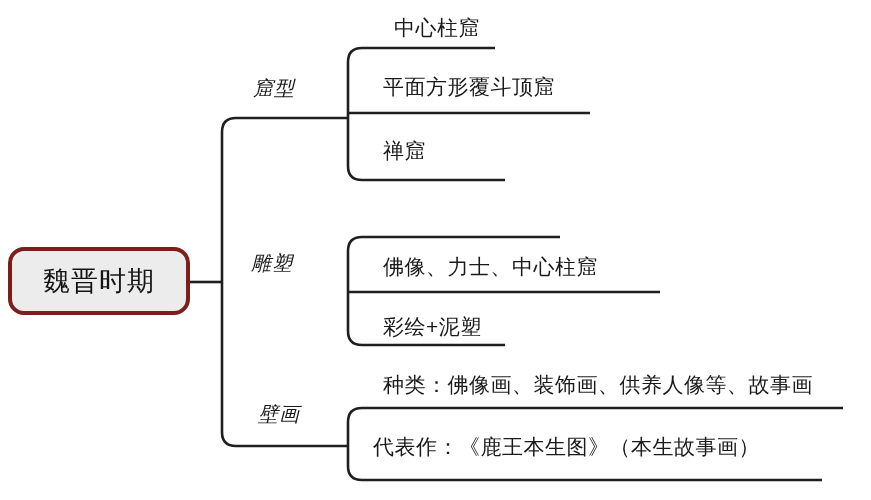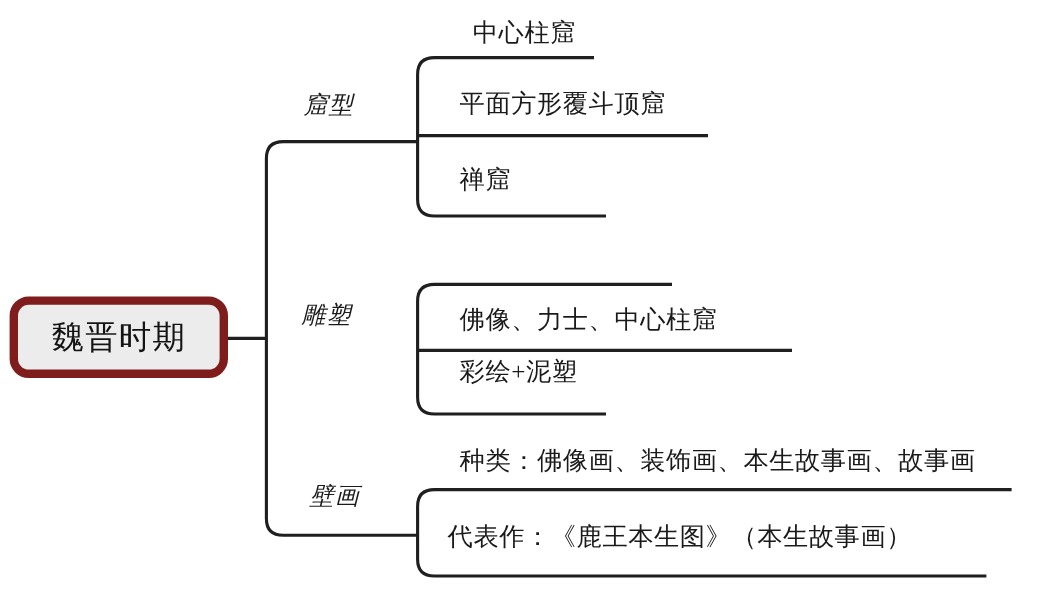--- a/index.html
+++ b/index.html
@@ -33,21 +33,21 @@
   }
 
   
   #root-node {
     position: absolute;
     left: 8px;
     top: 247px;
     width: 182px;
     height: 68px;
     background: #ececec;
-    border: 7px solid #7f1d1d;
+    border: 4px solid #7f1d1d;
     border-radius: 16px;
     box-sizing: border-box;
     font-family: Liberation Serif, serif;
   }
   #root-node .root-text {
     position: absolute;
     left: 0;
     top: 0;
     width: 100%;
     height: 100%;
@@ -108,19 +108,19 @@
 
   <div class="node-label leaf-label" style="left:383px; top:17px;margin-left:11px;">中心柱窟</div>
 
   <div class="node-label leaf-label" style="left:383px; top:76px;">平面方形覆斗顶窟</div>
 
   <div class="node-label leaf-label" style="left:383px; top:140px;">禅窟</div>
 
 
   <div class="node-label leaf-label" style="left:383px; top:256px;">佛像、力士、中心柱窟</div>
 
-  <div class="node-label leaf-label" style="left:383px; top:300px;font-family:Liberation Serif, serif;">彩绘+泥塑</div>
+  <div class="node-label leaf-label" style="left:383px; top:316px;">彩绘+泥塑</div>
 
-  <div class="node-label leaf-label" style="left:383px; top:374px;">种类：佛像画、装饰画、本生故事画、故事画</div>
+  <div class="node-label leaf-label" style="left:383px; top:374px;">种类：佛像画、装饰画、供养人像等、故事画</div>
 
   <div class="node-label leaf-label" style="left:373px; top:437px;font-family:Liberation Serif, serif;">代表作：《鹿王本生图》（本生故事画）</div>
 
 </div>
 
 </body></html>

